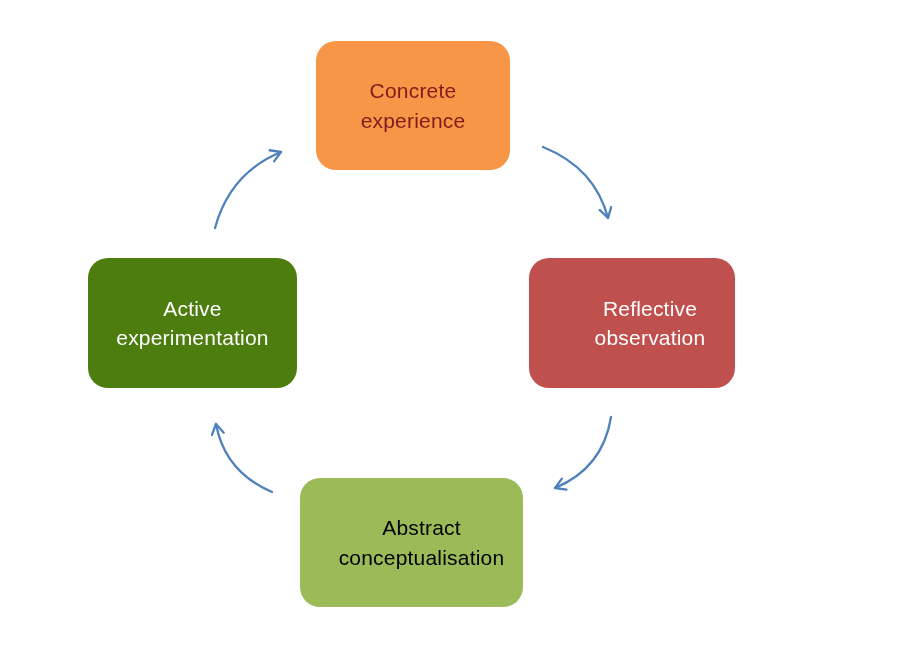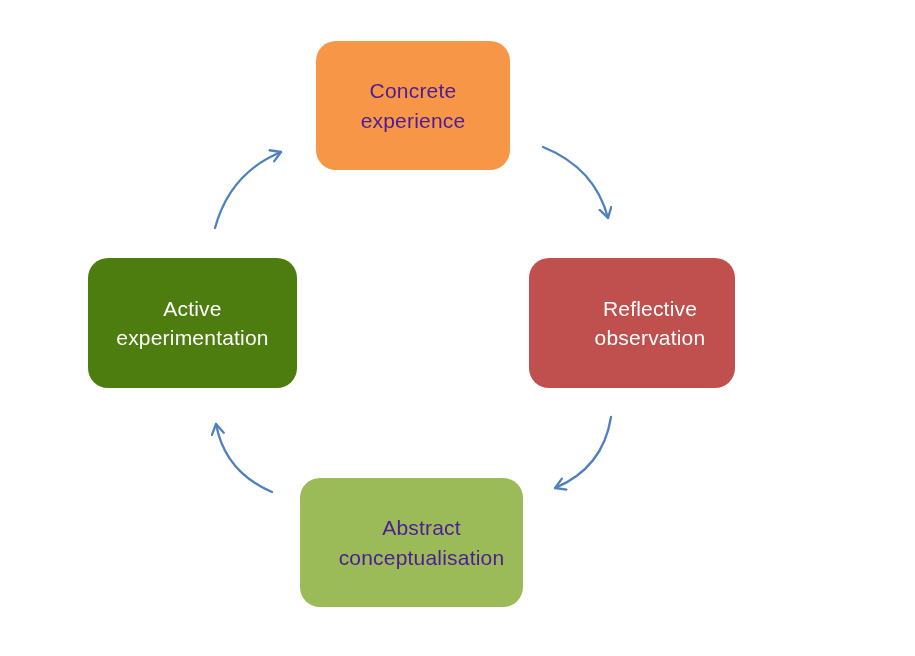--- a/index.html
+++ b/index.html
@@ -59,31 +59,31 @@
         <path d="M1,1 L11,7 L1,13" fill="none" stroke-width="2.3" stroke-linecap="round" stroke-linejoin="round" stroke="#4f81bd"></path>
       </marker>
     </defs>
     <path class="arrow-path" d="M 543 147 Q 595 168 608 218" marker-end="url(#arw)" stroke="#4f81bd"></path>
     <path class="arrow-path" d="M 611 417 Q 603 468 555 488" marker-end="url(#arw)" stroke="#4f81bd"></path>
     <path class="arrow-path" d="M 272 492 Q 225 472 216 424" marker-end="url(#arw)" stroke="#4f81bd"></path>
     <path class="arrow-path" d="M 215 228 Q 230 173 281 152" marker-end="url(#arw)" stroke="#4f81bd"></path>
   </svg>
 
   <div class="node node-concrete" style="background-color: rgb(247, 150, 70);">
-    <span class="node-label" style="color: #4c1d95;">Concrete
+    <span class="node-label" style="color: #7f1d1d;">Concrete
 experience</span>
   </div>
 
   <div class="node node-reflective" style="background-color: rgb(192, 80, 77);">
     <span class="node-label" style="color: rgb(255, 255, 255);">Reflective
 observation</span>
   </div>
 
   <div class="node node-abstract" style="background-color: rgb(155, 187, 89);">
-    <span class="node-label" style="color: #4c1d95; margin-left: 20px;">Abstract
+    <span class="node-label" style="color: #000000; margin-left: 20px;">Abstract
 conceptualisation</span>
   </div>
 
   <div class="node node-active" style="background-color: #4d7c0f;">
     <span class="node-label" style="color: rgb(255, 255, 255);">Active
 experimentation</span>
   </div>
 
 </div>
 

